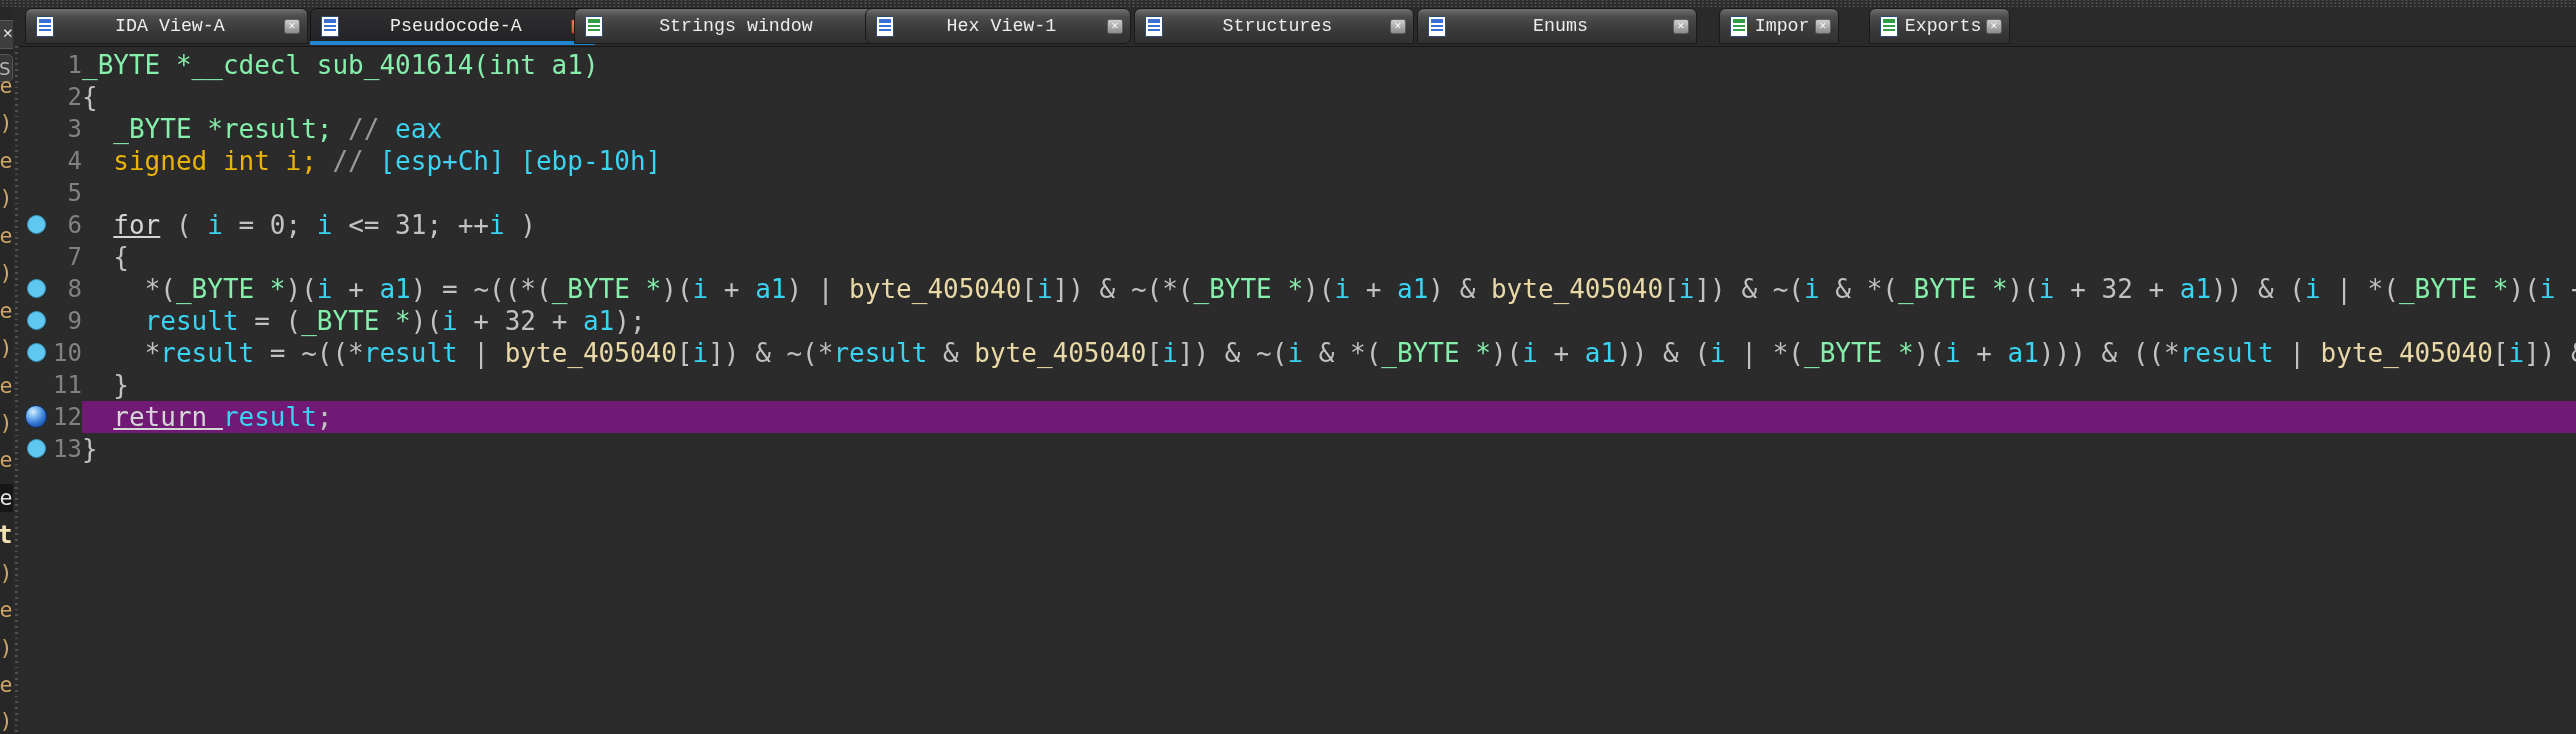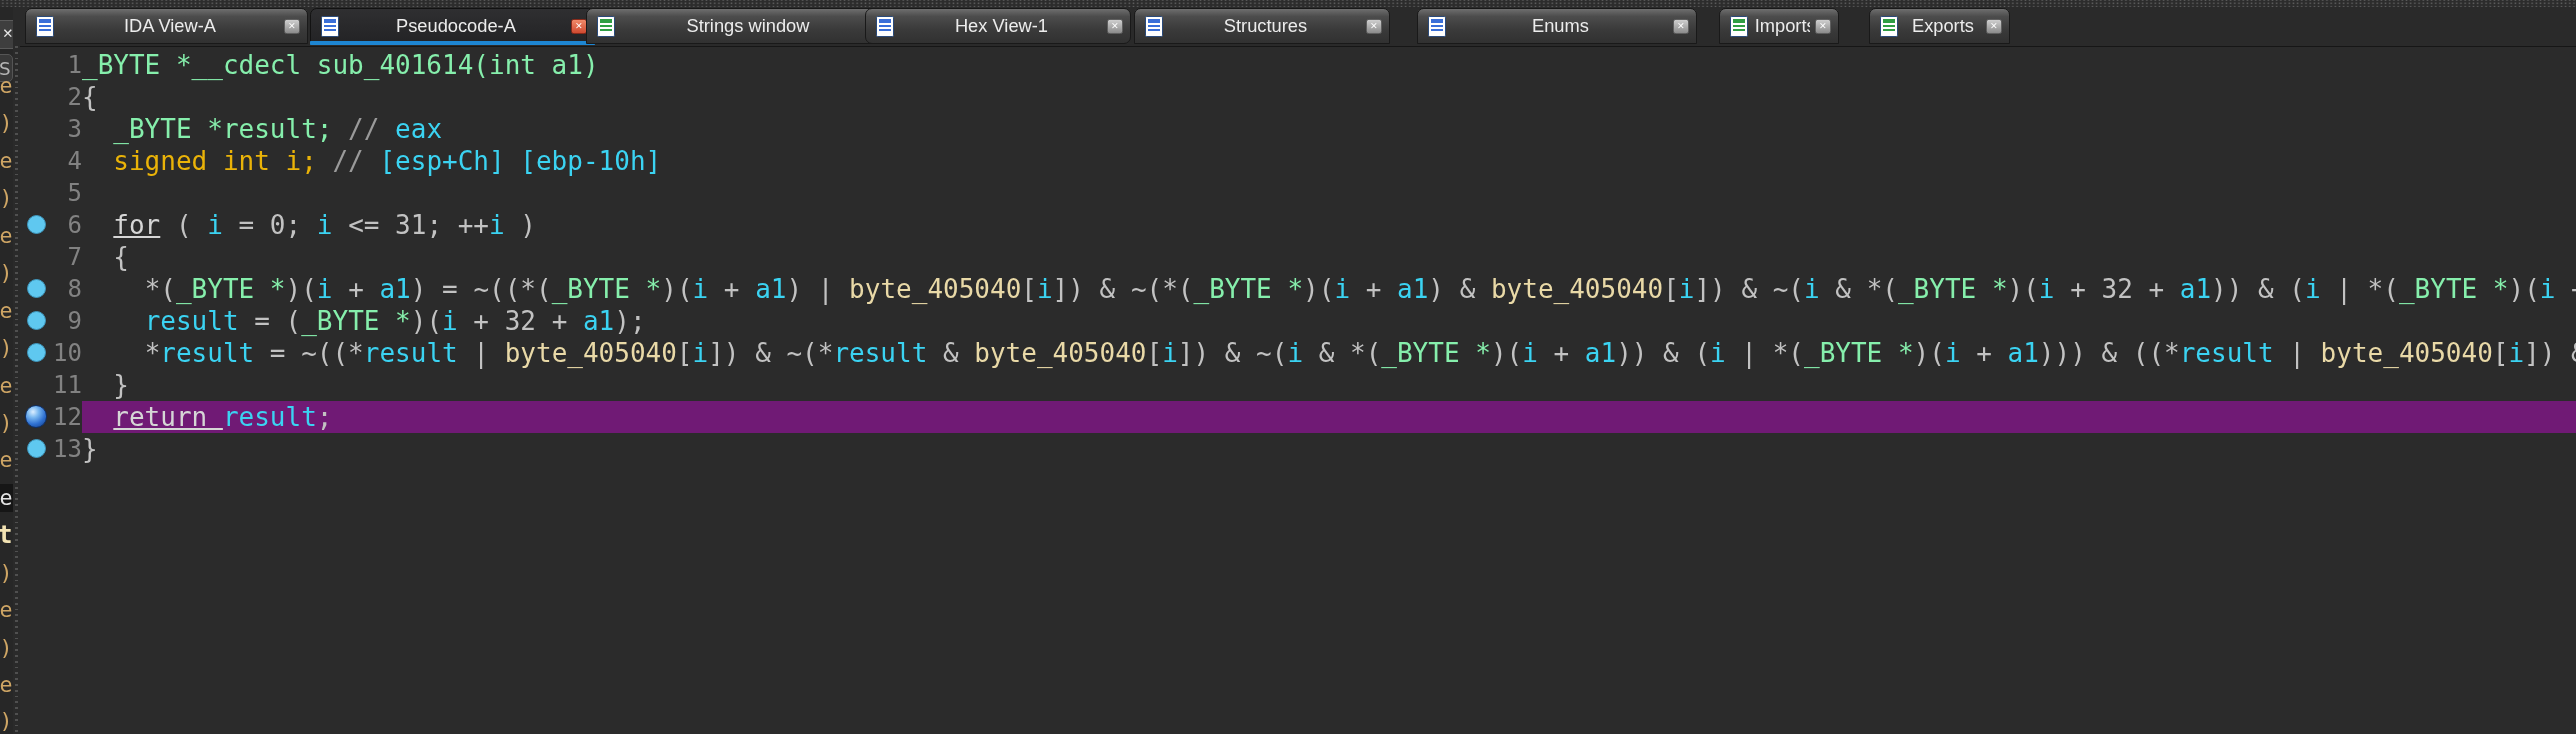--- a/index.html
+++ b/index.html
@@ -25,21 +25,21 @@
   .tab.active{
     background:linear-gradient(180deg,#2f2f31 0%,#232325 100%);
     border-color:#121212;
   }
   .active-underline{position:absolute;left:-0.8px;right:-0.8px;bottom:-1.7px;height:4.2px;background:#1e86d2;border-radius:0.8px;}
   .tab-icon{width:16px;height:19px;background:#ffffff;border:0.8px solid #2a4a7a;border-radius:1.7px;
     position:relative;flex:none;margin:0 6.7px 0 10px;}
   .tab-icon::before{content:"";position:absolute;left:1.7px;right:1.7px;top:2.5px;height:3.3px;background:var(--acc,#3a6fd8);}
   .tab-icon::after{content:"";position:absolute;left:1.7px;right:1.7px;top:8.3px;height:7.5px;
     background:repeating-linear-gradient(180deg,var(--acc,#3a6fd8) 0 1.7px,transparent 1.7px 4.2px);}
-  .tab-label{flex:1;text-align:center;white-space:nowrap;overflow:hidden;}
+  .tab-label{flex:1;text-align:center;white-space:nowrap;overflow:hidden;font-family:Liberation Mono, monospace;}
   .tab-close{width:13.3px;height:13.3px;border-radius:2.5px;margin:0 7.5px 0 5px;flex:none;
     background:linear-gradient(180deg,#cfcfcf,#8b8b8b);border:0.8px solid #5f5f5f;
     color:#ffffff;font:bold 9.2px "DejaVu Sans",sans-serif;line-height:12.5px;text-align:center;}
   .tab.active .tab-close{background:linear-gradient(180deg,#f08a6a,#cf4a30);border-color:#8a2a1a;}
   
   .left-strip{position:absolute;left:0;top:6.7px;width:12.5px;height:728px;background:#272727;overflow:hidden;}
   .frag{position:absolute;left:0;width:12.5px;height:28px;overflow:hidden;direction:rtl;
     font:21.6px "DejaVu Sans Mono",monospace;color:#cfa665;white-space:nowrap;line-height:28px;}
   .frag.highlight{background:#161616;color:#e4e4e4;}
   .frag.bright{color:#f3e3b3;font-weight:bold;font-size:25px;}
@@ -81,31 +81,31 @@
       <div class="tab-icon" style="--acc: #3a6fd8;"></div>
       <span class="tab-label">IDA View-A</span>
       <div class="tab-close">✕</div>
     </div>
     <div class="tab active" style="left: 310px; width: 285px;">
       <div class="tab-icon" style="--acc: #3a6fd8;"></div>
       <span class="tab-label">Pseudocode-A</span>
       <div class="tab-close">✕</div>
       <div class="active-underline"></div>
     </div>
-    <div class="tab" style="left: 586px; width: 317px;">
+    <div class="tab" style="left: 574px; width: 317px;">
       <div class="tab-icon" style="--acc: #2f9e44;"></div>
       <span class="tab-label">Strings window</span>
       <div class="tab-close">✕</div>
     </div>
     <div class="tab" style="left: 865px; width: 266px; border-radius: 7px;">
       <div class="tab-icon" style="--acc: #3a6fd8;"></div>
       <span class="tab-label">Hex View-1</span>
       <div class="tab-close">✕</div>
     </div>
-    <div class="tab" style="left: 1134px; width: 256px;">
+    <div class="tab" style="left: 1134px; width: 280px;">
       <div class="tab-icon" style="--acc: #3a6fd8;"></div>
       <span class="tab-label">Structures</span>
       <div class="tab-close">✕</div>
     </div>
     <div class="tab" style="left: 1417px; width: 280px;">
       <div class="tab-icon" style="--acc: #3a6fd8;"></div>
       <span class="tab-label">Enums</span>
       <div class="tab-close">✕</div>
     </div>
     <div class="tab" style="left: 1719px; width: 120px;">

